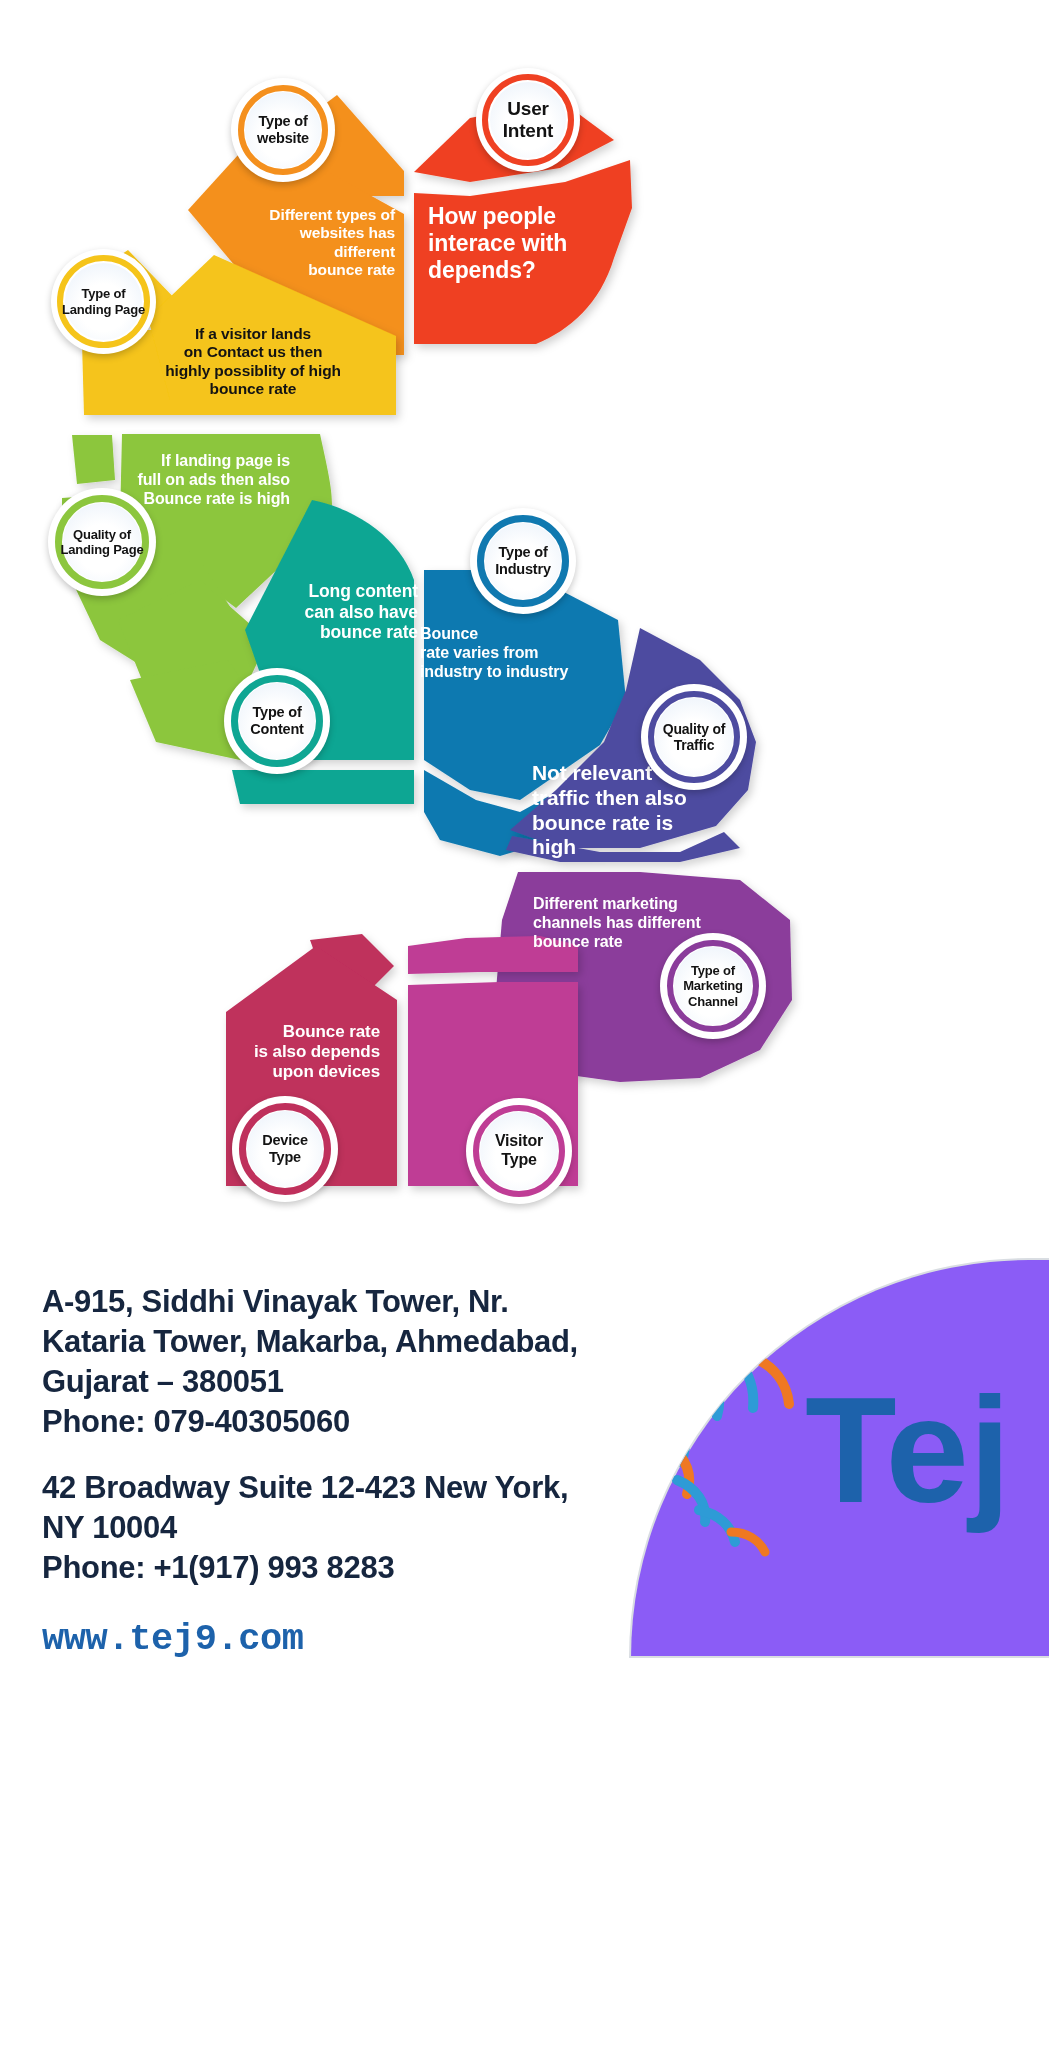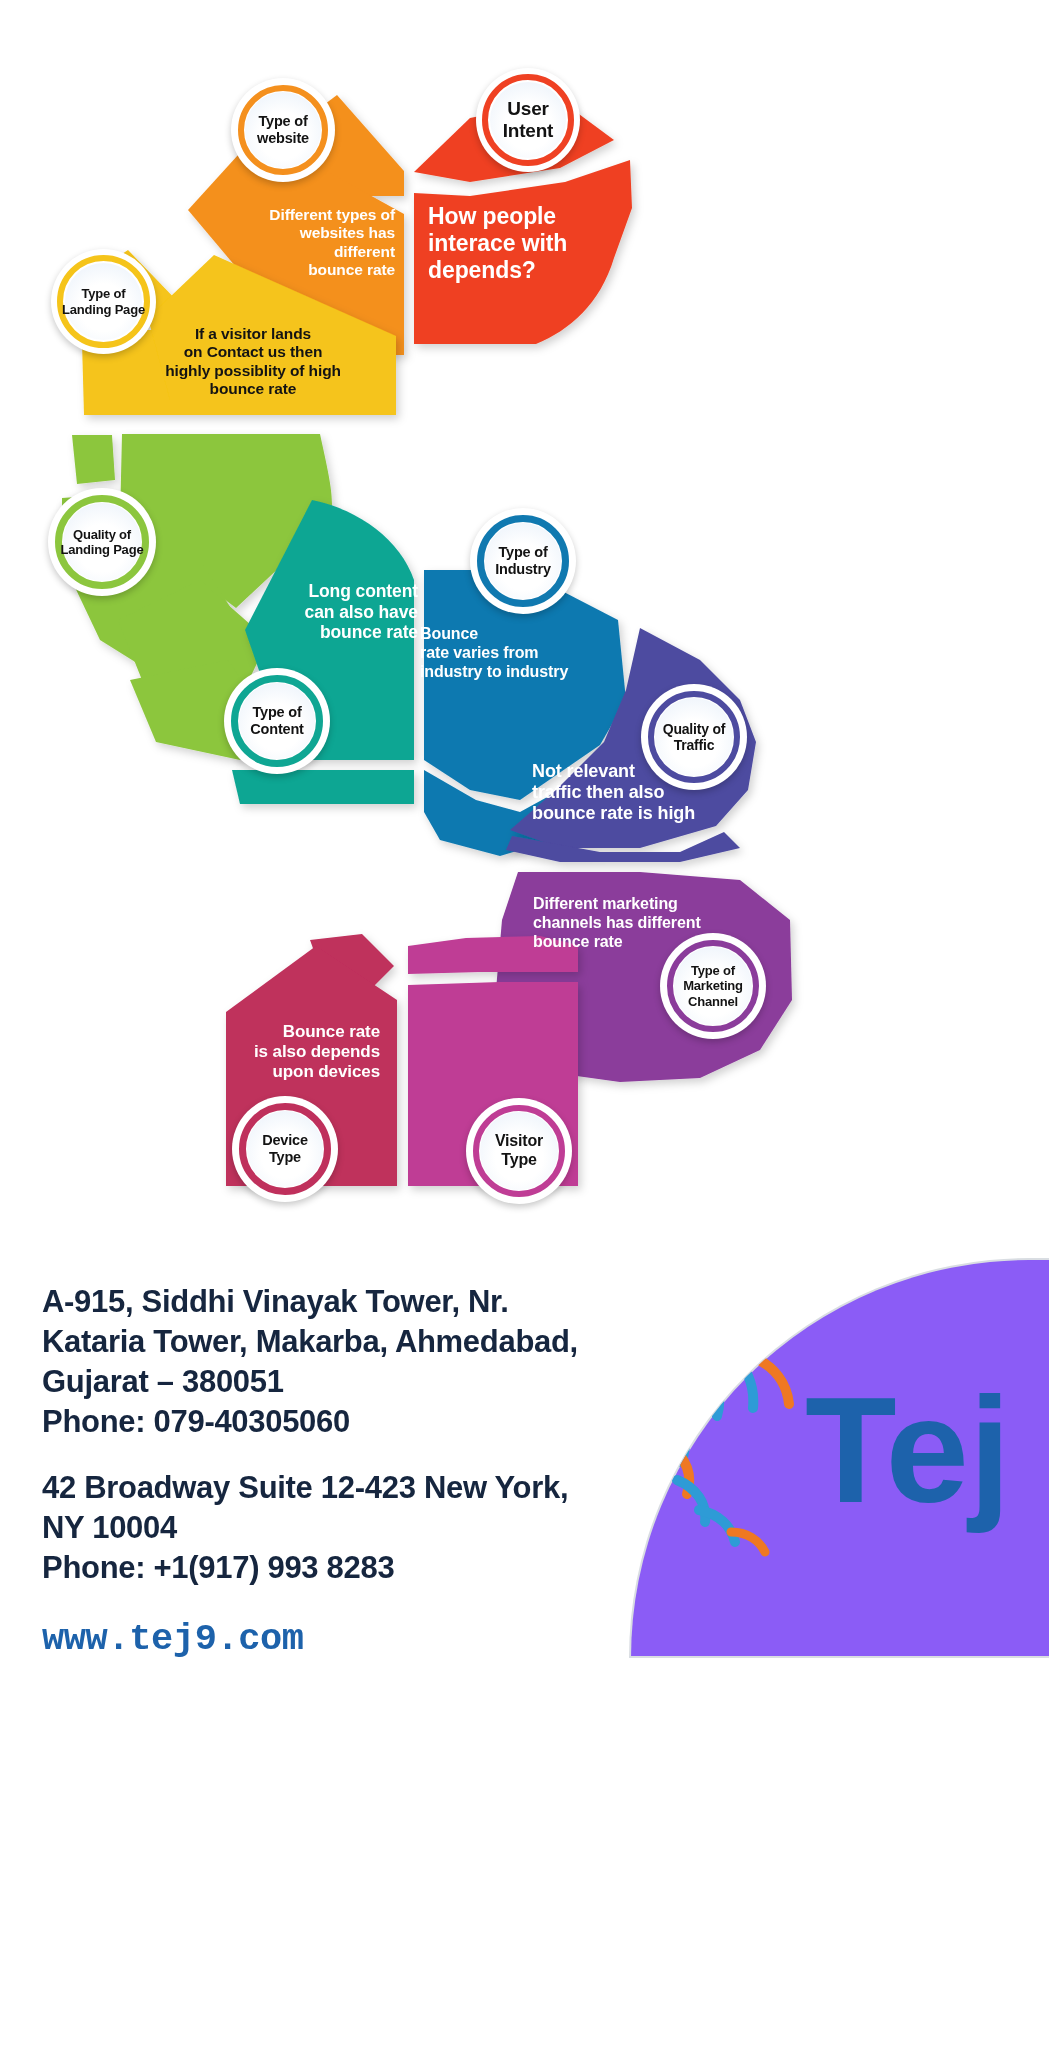--- a/index.html
+++ b/index.html
@@ -192,30 +192,33 @@
 
   <div class="seg-text" style="left:428px; top:203px; width:195px; text-align:left; font-size:23px; color:#ffffff;">How people
 interace with
 depends?</div>
 
   <div class="seg-text" style="left:112px; top:325px; width:282px; text-align:center; font-size:15.5px; color:#131313;">If a visitor lands
 on Contact us then
 highly possiblity of high
 bounce rate</div>
 
+  <div class="seg-text" style="left:110px; top:452px; width:180px; text-align:right; font-size:16px; color:#ffffff;">If landing page is
+full on ads then also
+Bounce rate is high</div>
 
   <div class="seg-text" style="left:268px; top:581px; width:150px; text-align:right; font-size:17.5px; color:#ffffff;">Long content
 can also have
 bounce rate</div>
 
   <div class="seg-text" style="left:420px; top:625px; width:200px; text-align:left; font-size:16px; color:#ffffff;">Bounce
 rate varies from
 industry to industry</div>
 
-  <div class="seg-text" style="left:532px; top:761px; width:180px; text-align:left; font-size:18px; color:#ffffff;">Not relevant
+  <div class="seg-text" style="left:532px; top:761px; width:180px; text-align:left; font-size:21px; color:#ffffff;">Not relevant
 traffic then also
 bounce rate is high</div>
 
   <div class="seg-text" style="left:533px; top:895px; width:200px; text-align:left; font-size:16px; color:#ffffff;">Different marketing
 channels has different
 bounce rate</div>
 
 
   <div class="seg-text" style="left:218px; top:1022px; width:162px; text-align:right; font-size:17px; color:#ffffff;">Bounce rate
 is also depends

